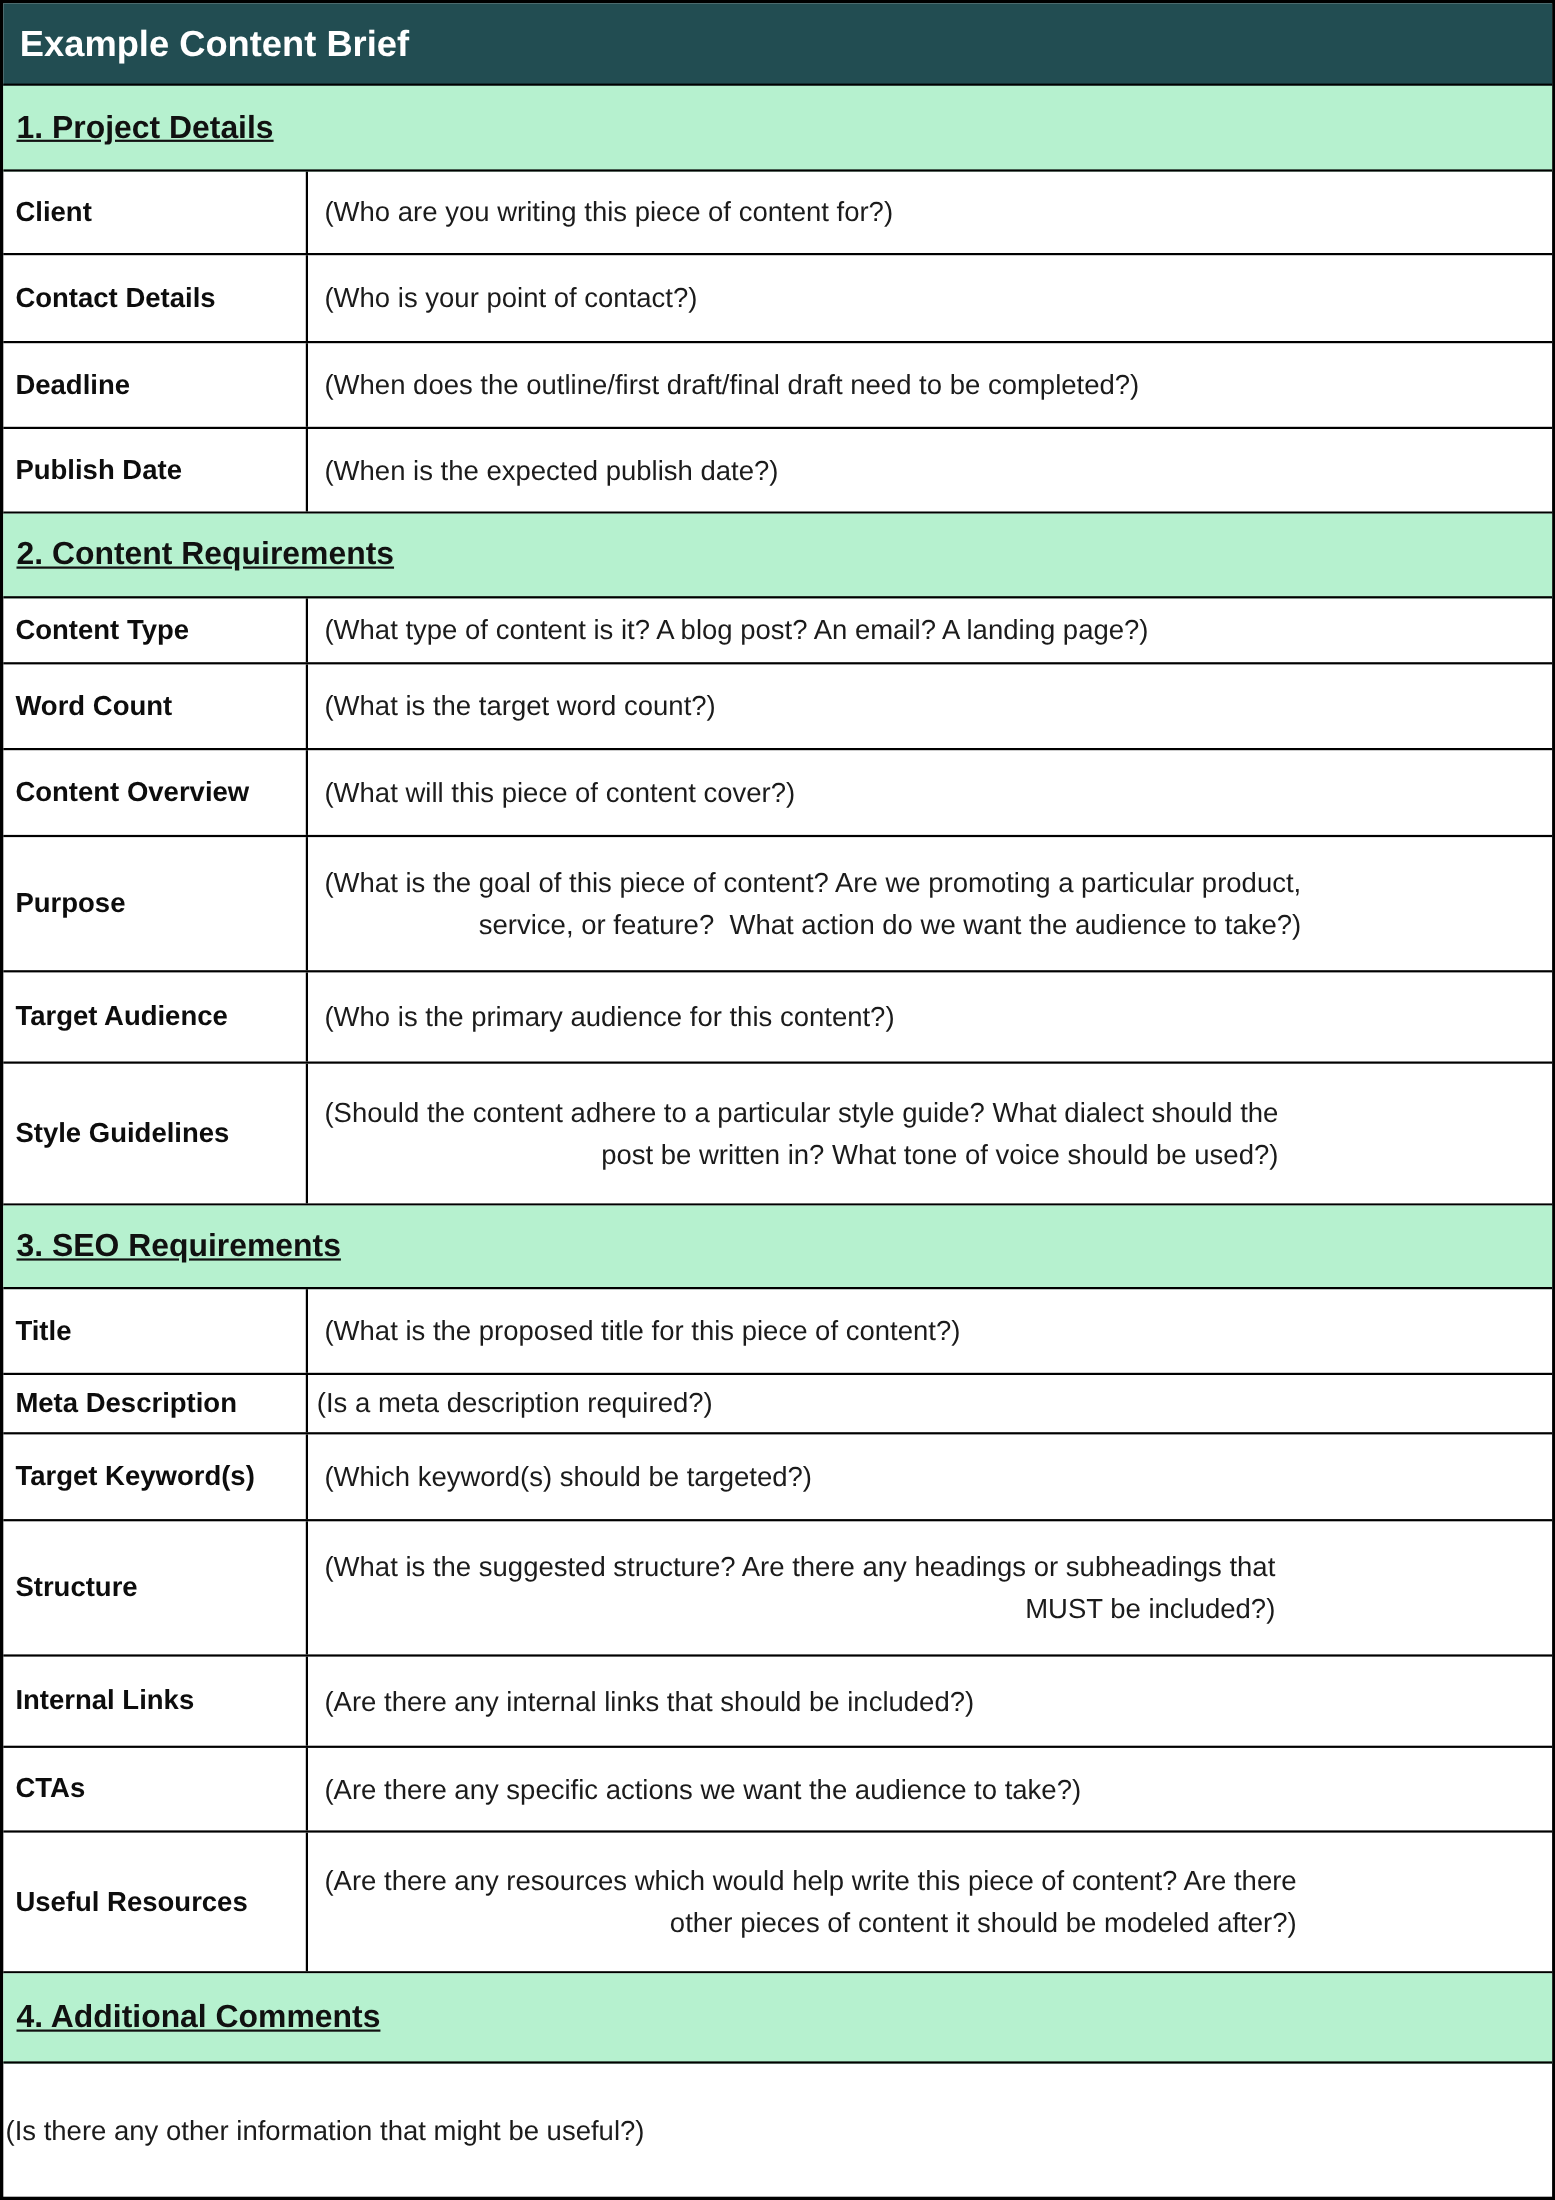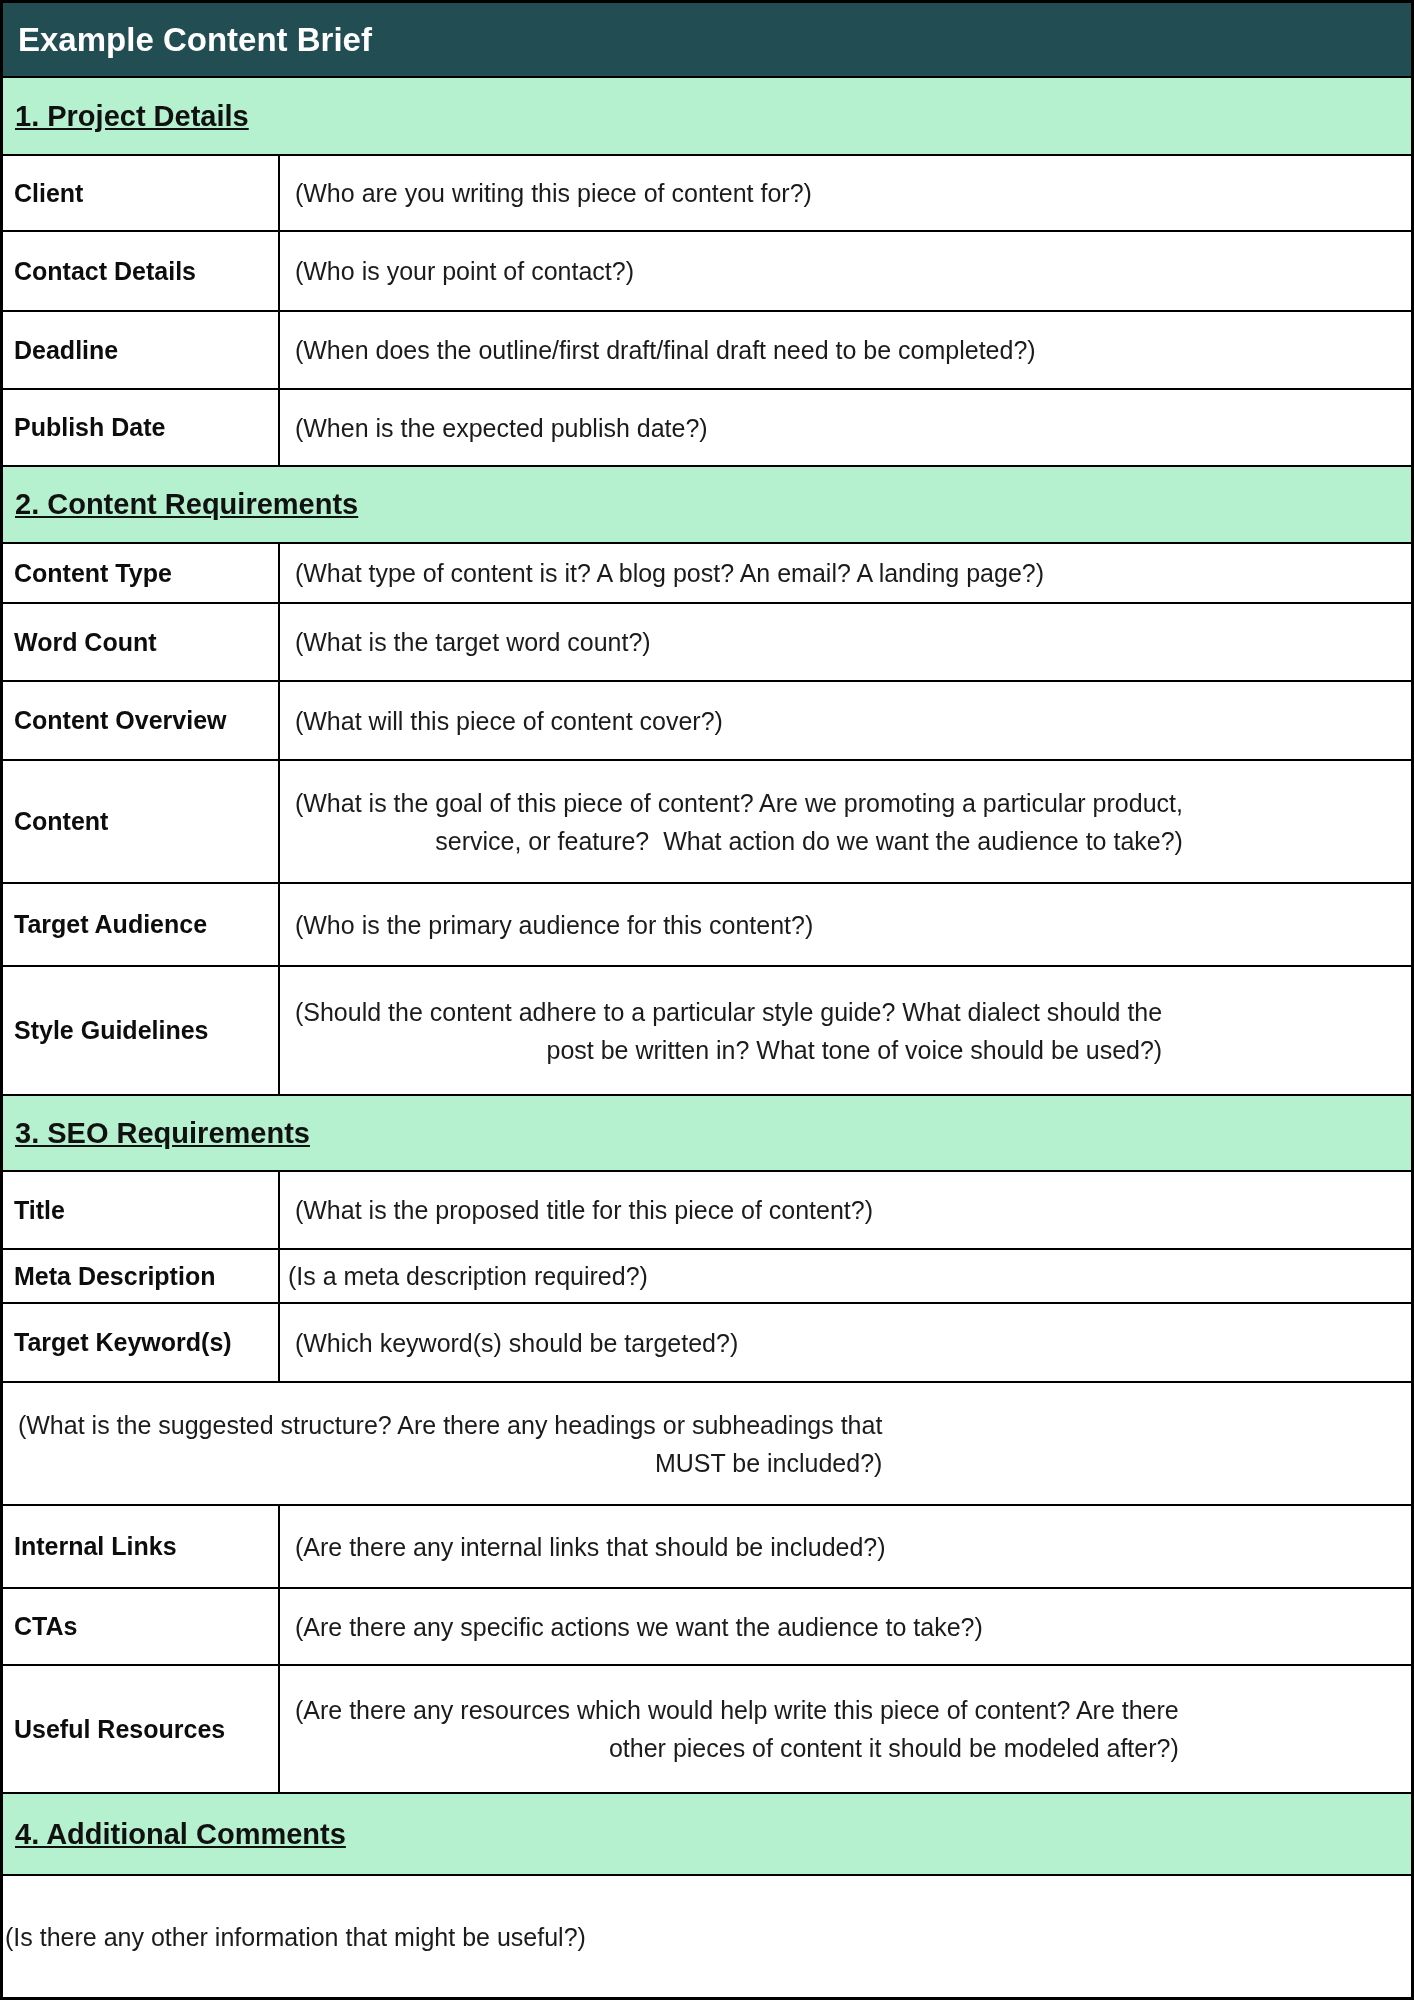--- a/index.html
+++ b/index.html
@@ -107,21 +107,21 @@
   </div>
   <div class="row" style="height:78px">
     <div class="cell label">Word Count</div>
     <div class="cell q"> (What is the target word count?)</div>
   </div>
   <div class="row" style="height:79px">
     <div class="cell label">Content Overview</div>
     <div class="cell q"> (What will this piece of content cover?)</div>
   </div>
   <div class="row" style="height:123px">
-    <div class="cell label">Content</div>
+    <div class="cell label">Purpose</div>
     <div class="cell q"> (What is the goal of this piece of content? Are we promoting a particular product,
 service, or feature?  What action do we want the audience to take?)</div>
   </div>
   <div class="row" style="height:83px">
     <div class="cell label">Target Audience</div>
     <div class="cell q"> (Who is the primary audience for this content?)</div>
   </div>
   <div class="row" style="height:129px">
     <div class="cell label">Style Guidelines</div>
     <div class="cell q"> (Should the content adhere to a particular style guide? What dialect should the
@@ -136,20 +136,21 @@
   </div>
   <div class="row" style="height:54px">
     <div class="cell label">Meta Description</div>
     <div class="cell q">(Is a meta description required?)</div>
   </div>
   <div class="row" style="height:79px">
     <div class="cell label">Target Keyword(s)</div>
     <div class="cell q"> (Which keyword(s) should be targeted?)</div>
   </div>
   <div class="row" style="height:123px">
+    <div class="cell label">Structure</div>
     <div class="cell q"> (What is the suggested structure? Are there any headings or subheadings that
 MUST be included?)</div>
   </div>
   <div class="row" style="height:83px">
     <div class="cell label">Internal Links</div>
     <div class="cell q"> (Are there any internal links that should be included?)</div>
   </div>
   <div class="row" style="height:77px">
     <div class="cell label">CTAs</div>
     <div class="cell q"> (Are there any specific actions we want the audience to take?)</div>

